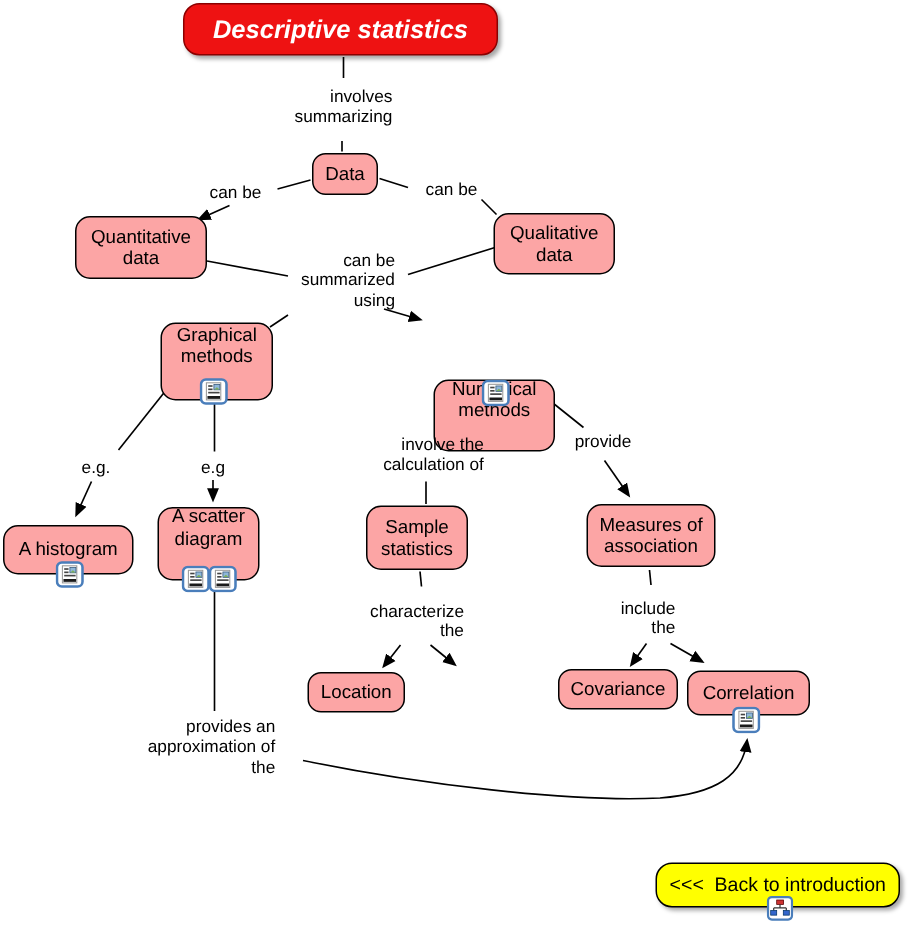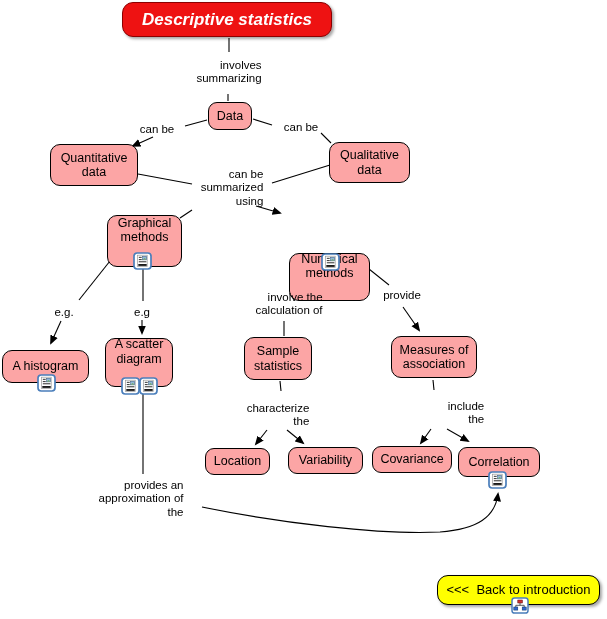--- a/index.html
+++ b/index.html
@@ -136,23 +136,20 @@
 
   <div class="node" style="left:391px; top:336px; width:86px; height:42px;">
     <span>Measures of
 association</span>
   </div>
 
   <div class="node" style="left:205px; top:448px; width:65px; height:27px; border-radius:9px;">
     <span>Location</span>
   </div>
 
-  <div class="node" style="left:288px; top:447px; width:75px; height:27px; border-radius:9px;">
-    <span>Variability</span>
-  </div>
 
   <div class="node" style="left:372px; top:446px; width:80px; height:27px; border-radius:9px;">
     <span>Covariance</span>
   </div>
 
   <div class="node" style="left:458px; top:447px; width:82px; height:30px; border-radius:9px;">
     <span>Correlation</span>
   </div>
 
   <div class="node back-node" style="left:437px; top:575px; width:163px; height:30px;">
@@ -166,21 +163,21 @@
   <div class="edge-label" style="left:232px; top:168px;">can be
 summarized
 using</div>
   <div class="edge-label" style="left:64px;  top:306px;">e.g.</div>
   <div class="edge-label" style="left:142px; top:306px;">e.g</div>
   <div class="edge-label" style="left:289px; top:291px;">involve the
 calculation of</div>
   <div class="edge-label" style="left:402px; top:289px;">provide</div>
   <div class="edge-label" style="left:278px; top:402px;">characterize
 the</div>
-  <div class="edge-label" style="left:432px; top:400px;margin-left:34px;">include
+  <div class="edge-label" style="left:432px; top:400px;">include
 the</div>
   <div class="edge-label" style="left:141px; top:479px;">provides an
 approximation of
 the</div>
 
   <svg class="res-icon" style="left:133px; top:252px;">
       <use href="#res-icon"></use>
     </svg>
   <svg class="res-icon" style="left:321px; top:253px;">
       <use href="#res-icon"></use>

